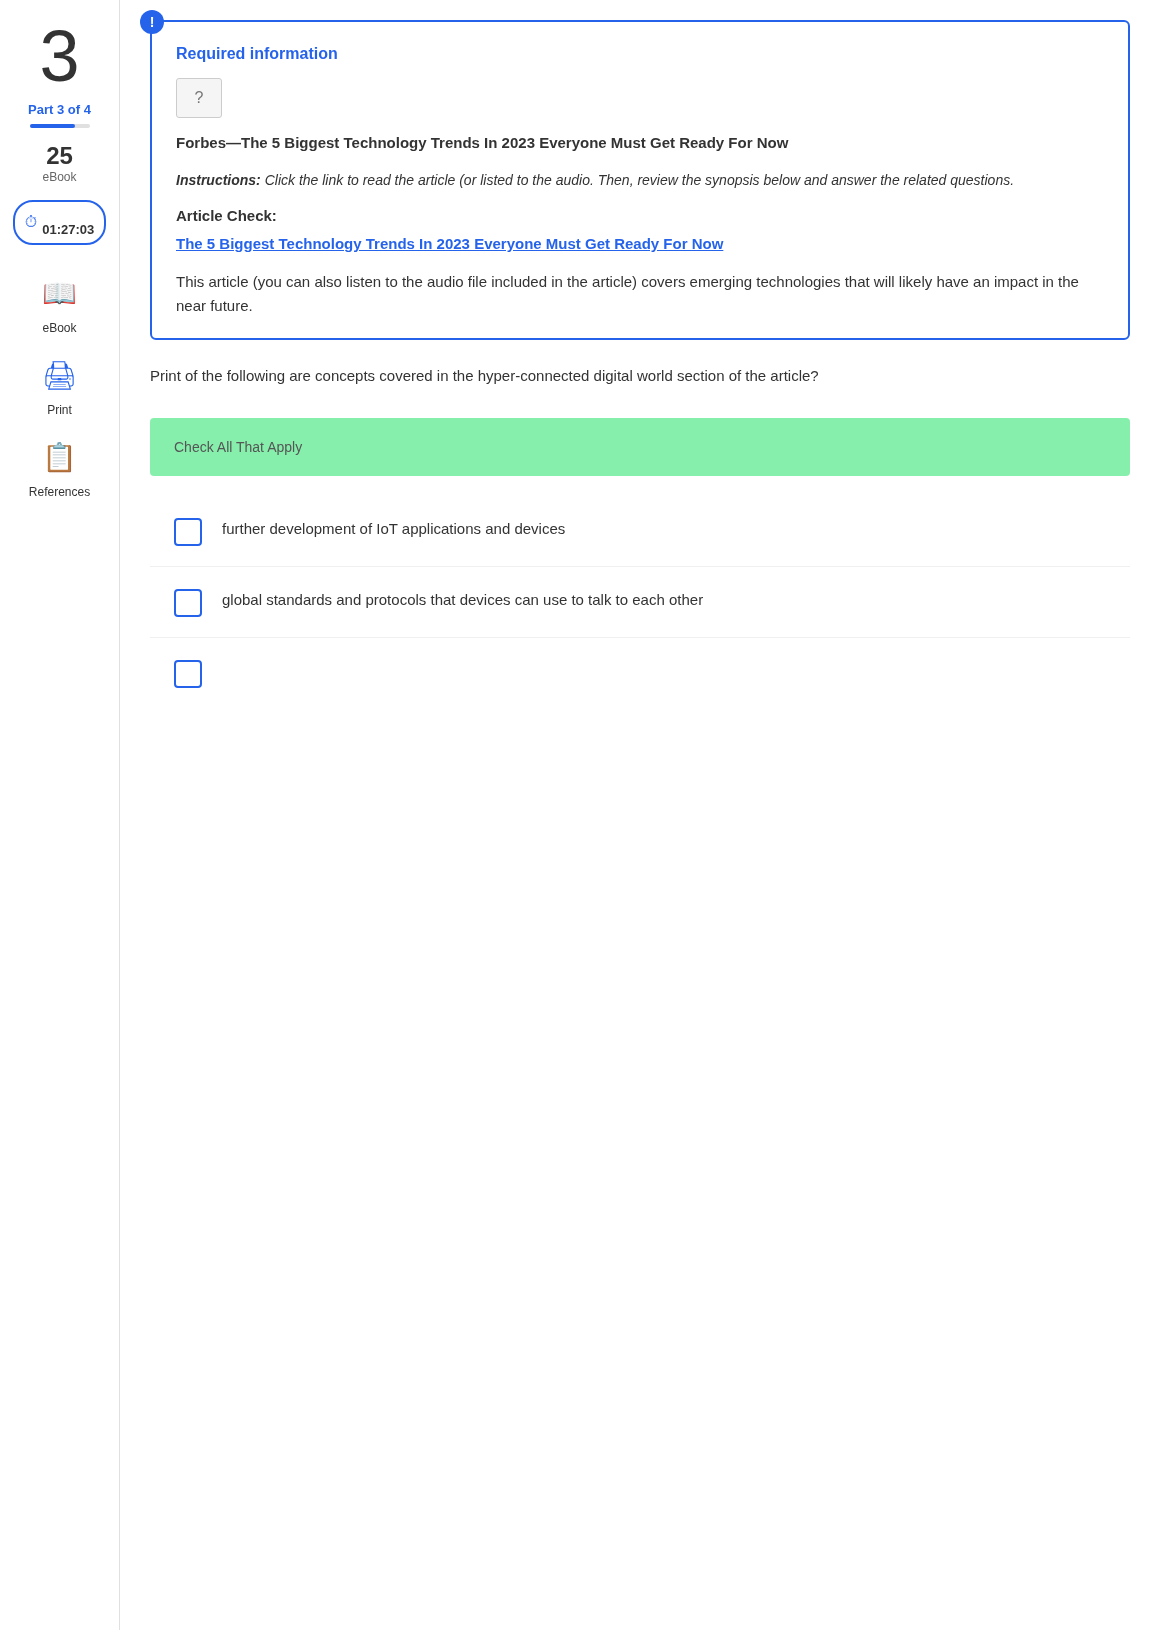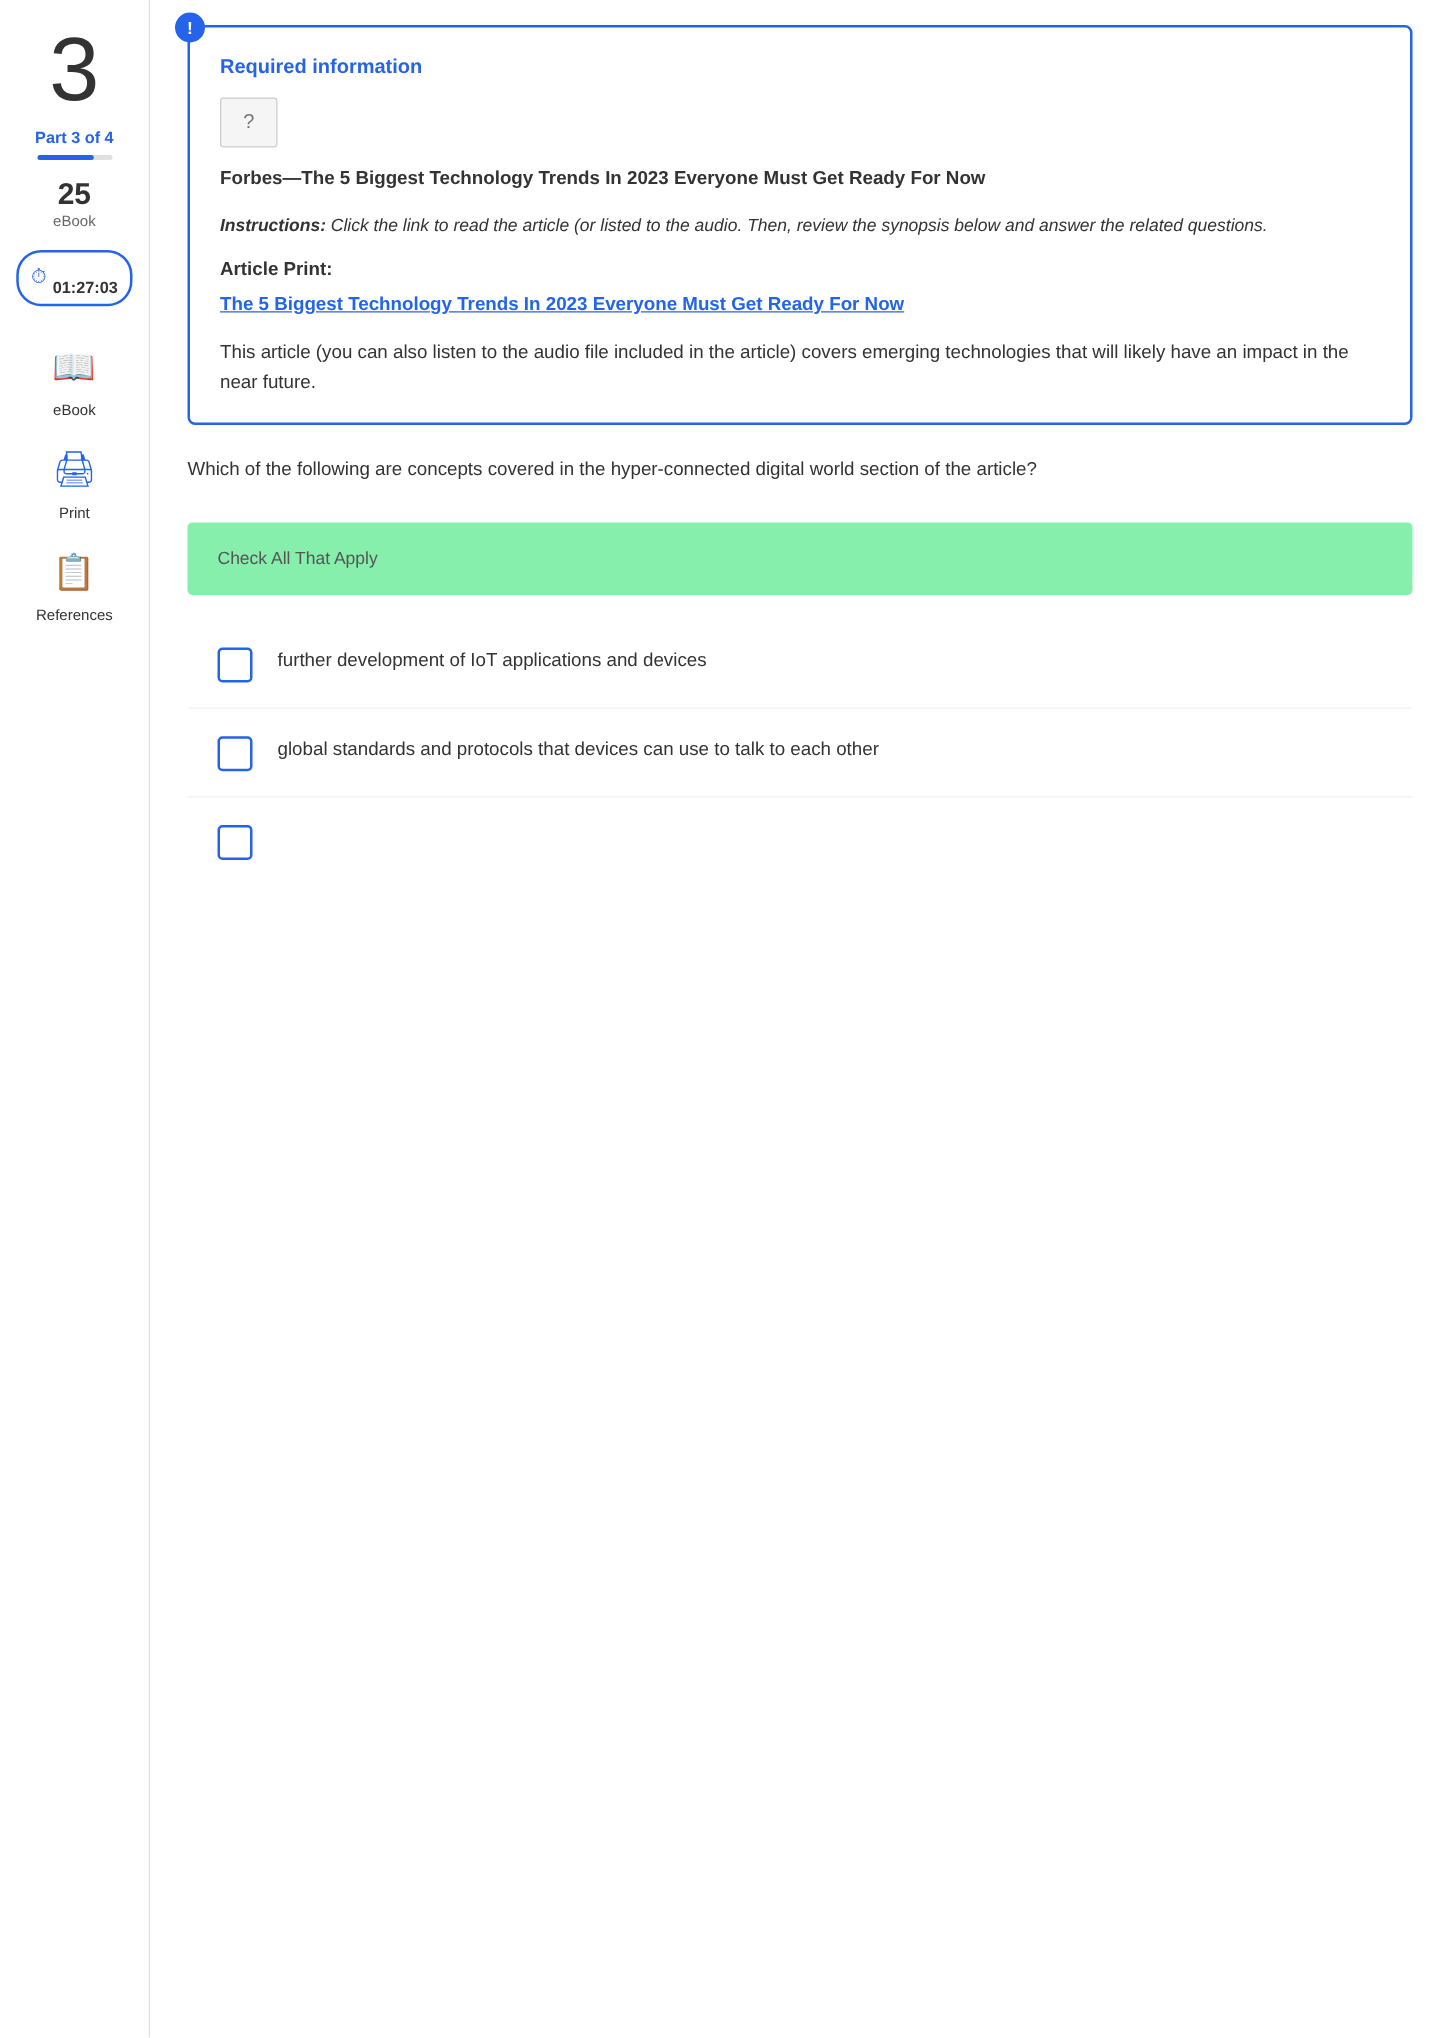--- a/index.html
+++ b/index.html
@@ -321,27 +321,27 @@
       <div class="question-icon-box">
         <span class="question-icon-inner">?</span>
       </div>
 
       <div class="source-title">Forbes—The 5 Biggest Technology Trends In 2023 Everyone Must Get Ready For Now</div>
 
       <div class="instructions-text">
         <span class="instructions-bold">Instructions:</span><span> Click the link to read the article (or listed to the audio. Then, review the synopsis below and answer the related questions.</span>
       </div>
 
-      <div class="article-link-label">Article Print:</div>
+      <div class="article-link-label">Article Check:</div>
       <a class="article-link" href="#">The 5 Biggest Technology Trends In 2023 Everyone Must Get Ready For Now</a>
 
       <div class="article-description">This article (you can also listen to the audio file included in the article) covers emerging technologies that will likely have an impact in the near future.</div>
     </div>
 
-    <div class="question-text">Which of the following are concepts covered in the hyper-connected digital world section of the article?</div>
+    <div class="question-text">Print of the following are concepts covered in the hyper-connected digital world section of the article?</div>
 
     <div class="answer-box">
       <span class="check-all-label">Check All That Apply</span>
     </div>
 
     <div class="options-container">
 
       <div class="option-item">
         <div class="checkbox-box"></div>
         <div class="option-text">further development of IoT applications and devices</div>

